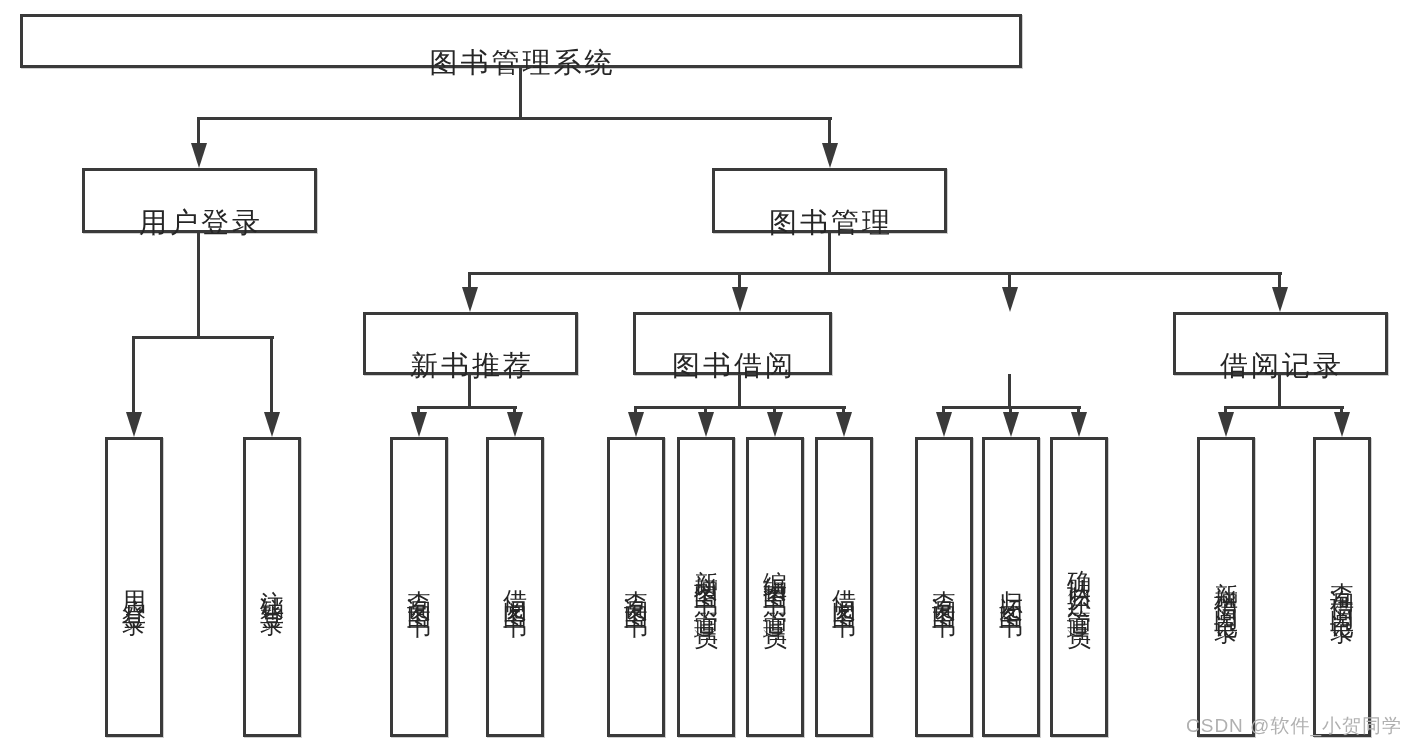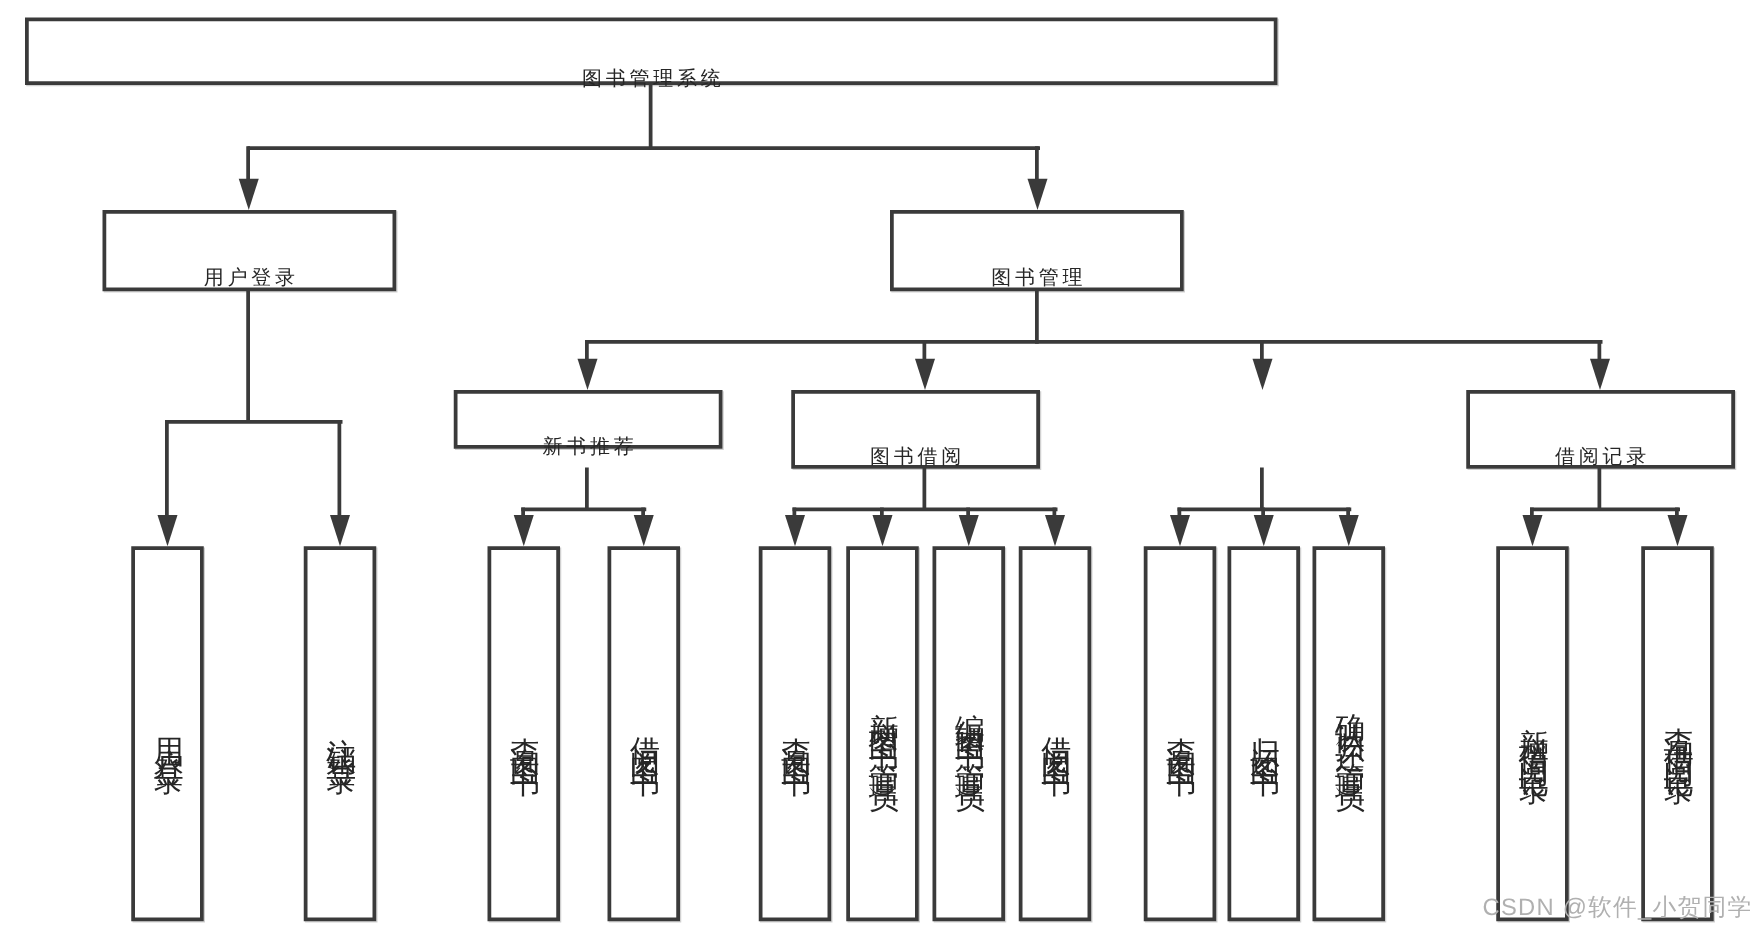--- a/index.html
+++ b/index.html
@@ -15,21 +15,21 @@
     font-family:"Liberation Sans","DejaVu Sans",sans-serif;
     color:var(--text);
   }
   .box{
     position:absolute;box-sizing:border-box;background:#fff;
     border:3px solid var(--line);
     display:flex;align-items:center;justify-content:center;
     box-shadow:1px 1px 0 rgba(120,120,120,.35);
   }
   .h-label{
-    font-size:16px;letter-spacing:3px;padding-left:3px;white-space:nowrap;
+    font-size:28px;letter-spacing:3px;padding-left:3px;white-space:nowrap;
     color:var(--text);
     margin-top:44px;
   }
   .v-label{
     writing-mode:vertical-rl;text-orientation:mixed;
     font-size:24px;line-height:1;letter-spacing:8px;
     color:var(--text);white-space:nowrap;
   }
   .hline,.vline{position:absolute;background:var(--line);}
   .hline{height:3px;}
@@ -79,21 +79,21 @@
   <div class="hline" style="left:468px;top:272px;width:814px;"></div>
   <div class="vline" style="left:468px;top:272px;height:17px;"></div>
   <div class="arrow" style="left:462px;top:287px;"></div>
   <div class="vline" style="left:738px;top:272px;height:17px;"></div>
   <div class="arrow" style="left:732px;top:287px;"></div>
   <div class="vline" style="left:1008px;top:272px;height:17px;"></div>
   <div class="arrow" style="left:1002px;top:287px;"></div>
   <div class="vline" style="left:1278px;top:272px;height:17px;"></div>
   <div class="arrow" style="left:1272px;top:287px;"></div>
 
-  <div class="box" style="left:363px;top:312px;width:215px;height:47px;">
+  <div class="box" style="left:363px;top:312px;width:215px;height:63px;">
     <span class="h-label">新书推荐</span>
   </div>
   <div class="box" style="left:633px;top:312px;width:199px;height:63px;">
     <span class="h-label">图书借阅</span>
   </div>
   <div class="box" style="left:1173px;top:312px;width:215px;height:63px;">
     <span class="h-label">借阅记录</span>
   </div>
 
   <div class="vline" style="left:468px;top:374px;height:34px;"></div>

